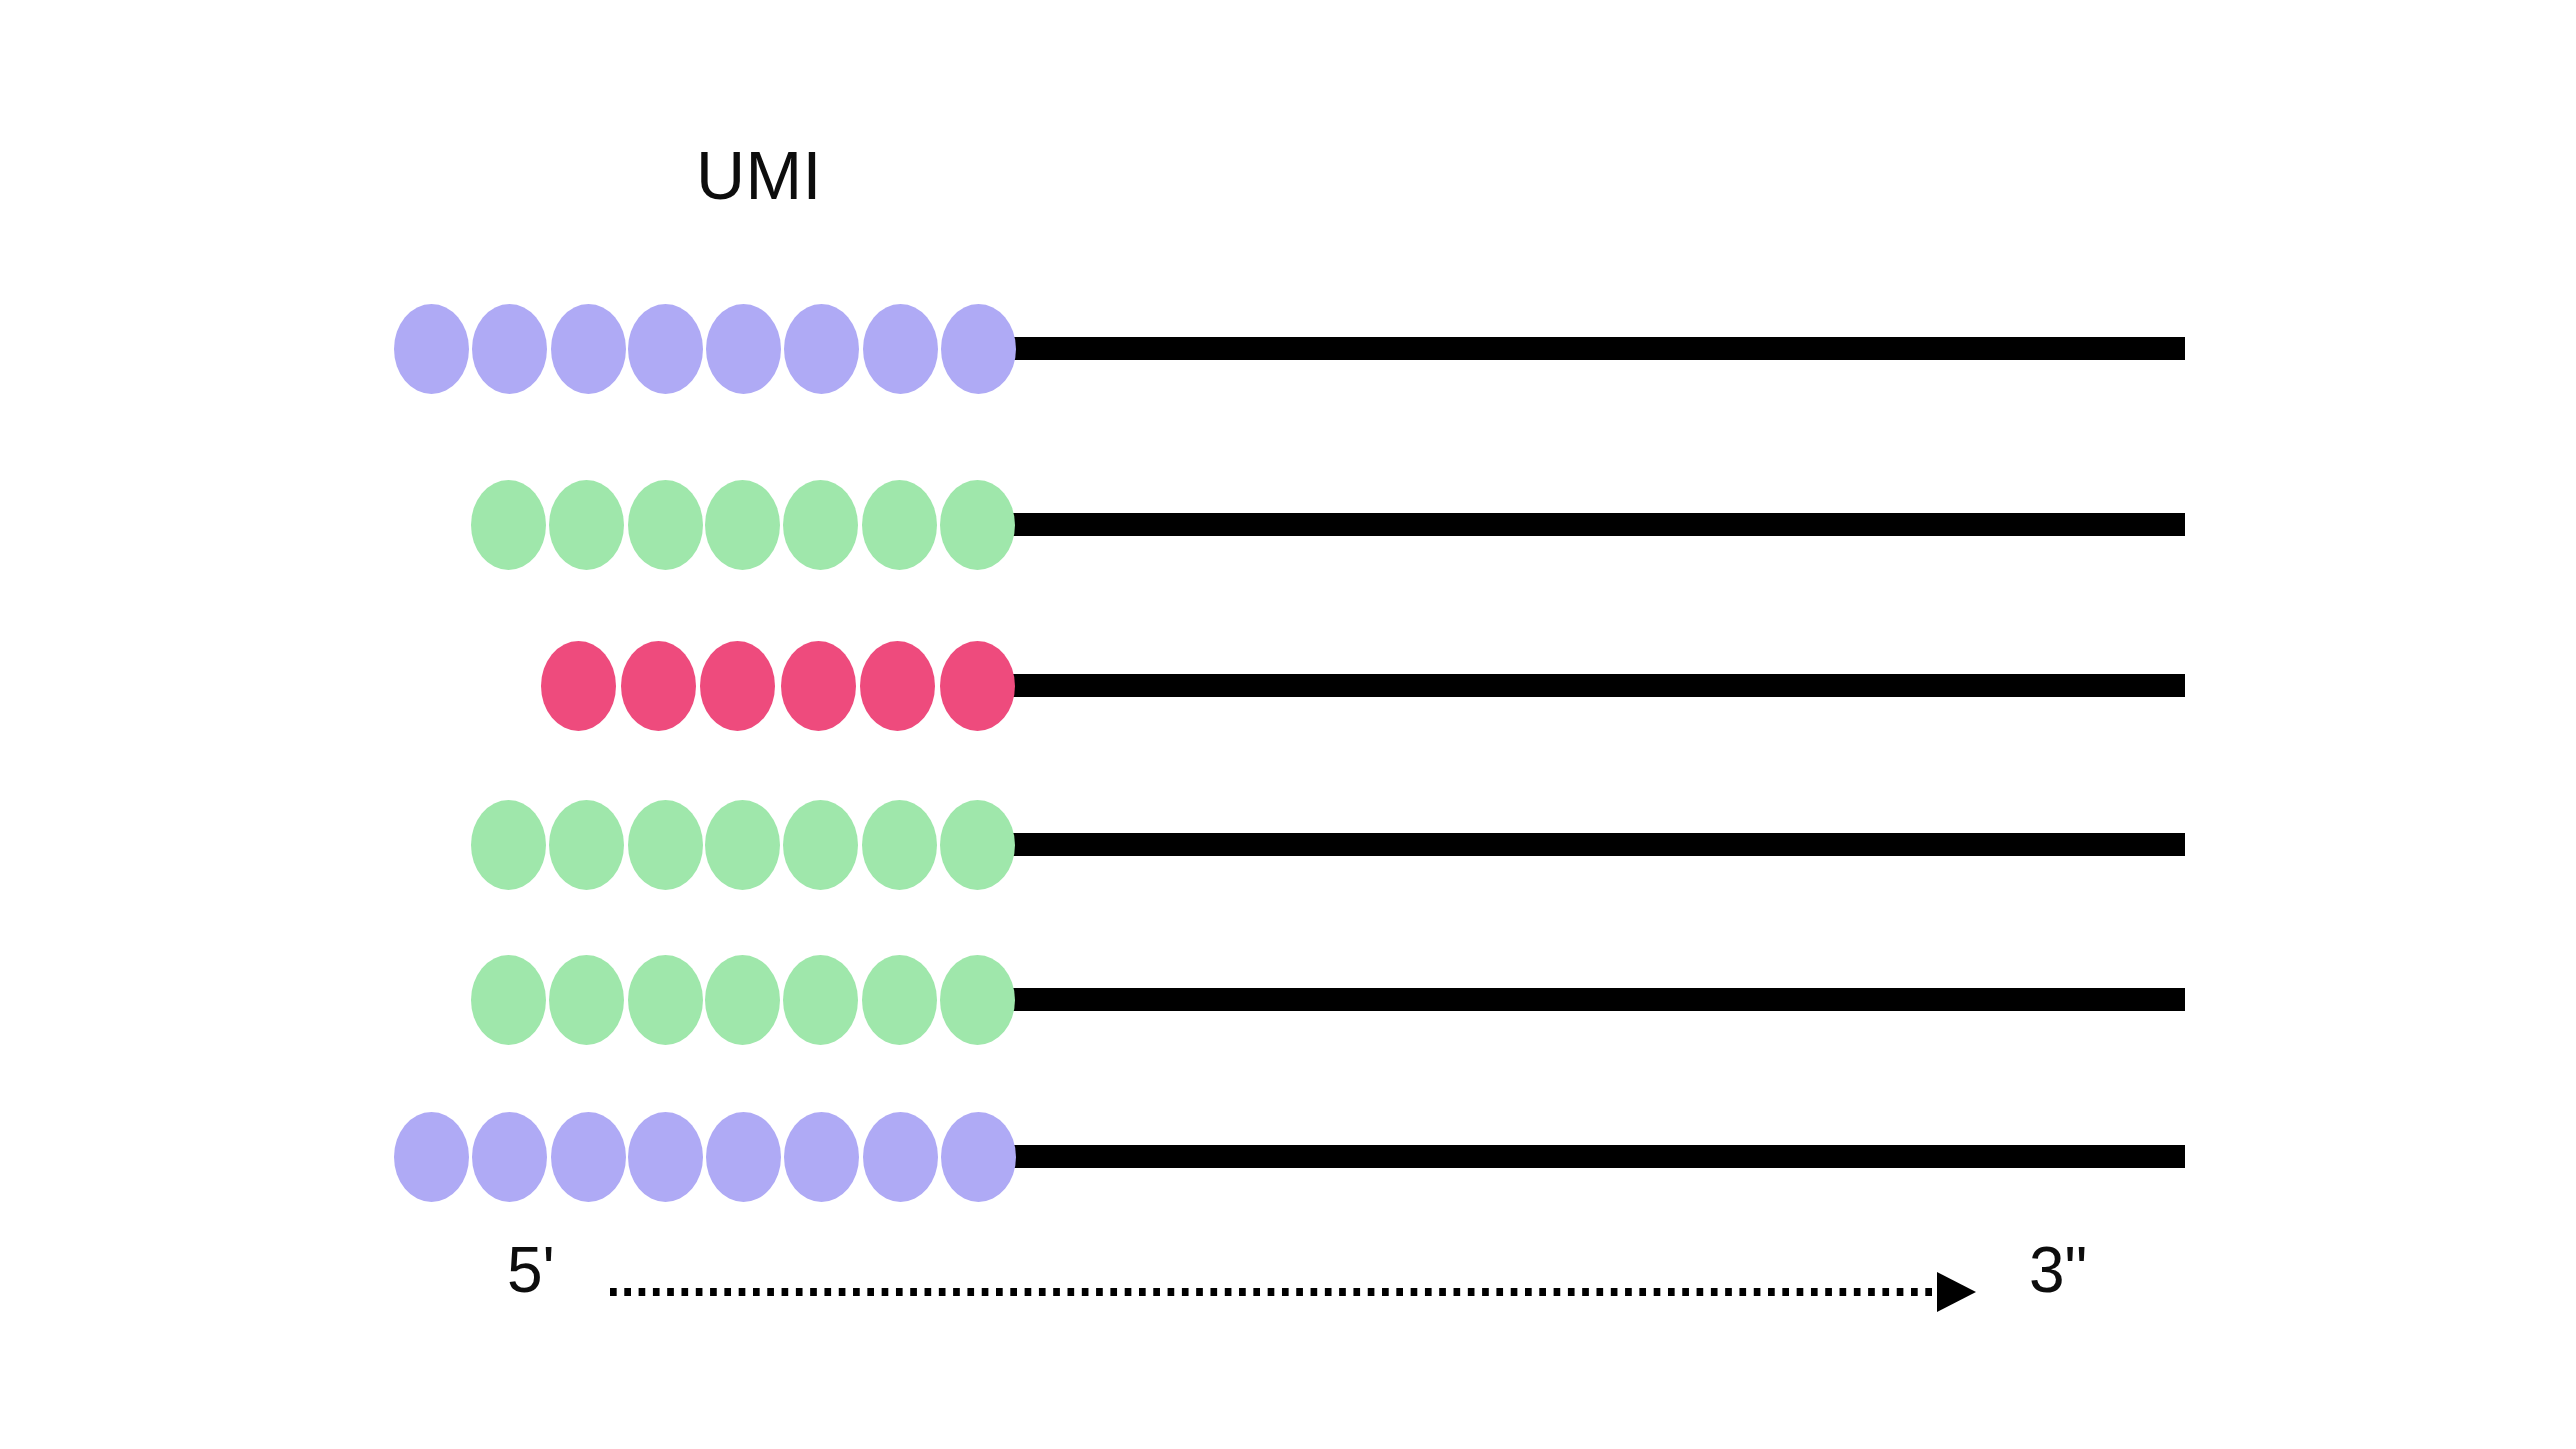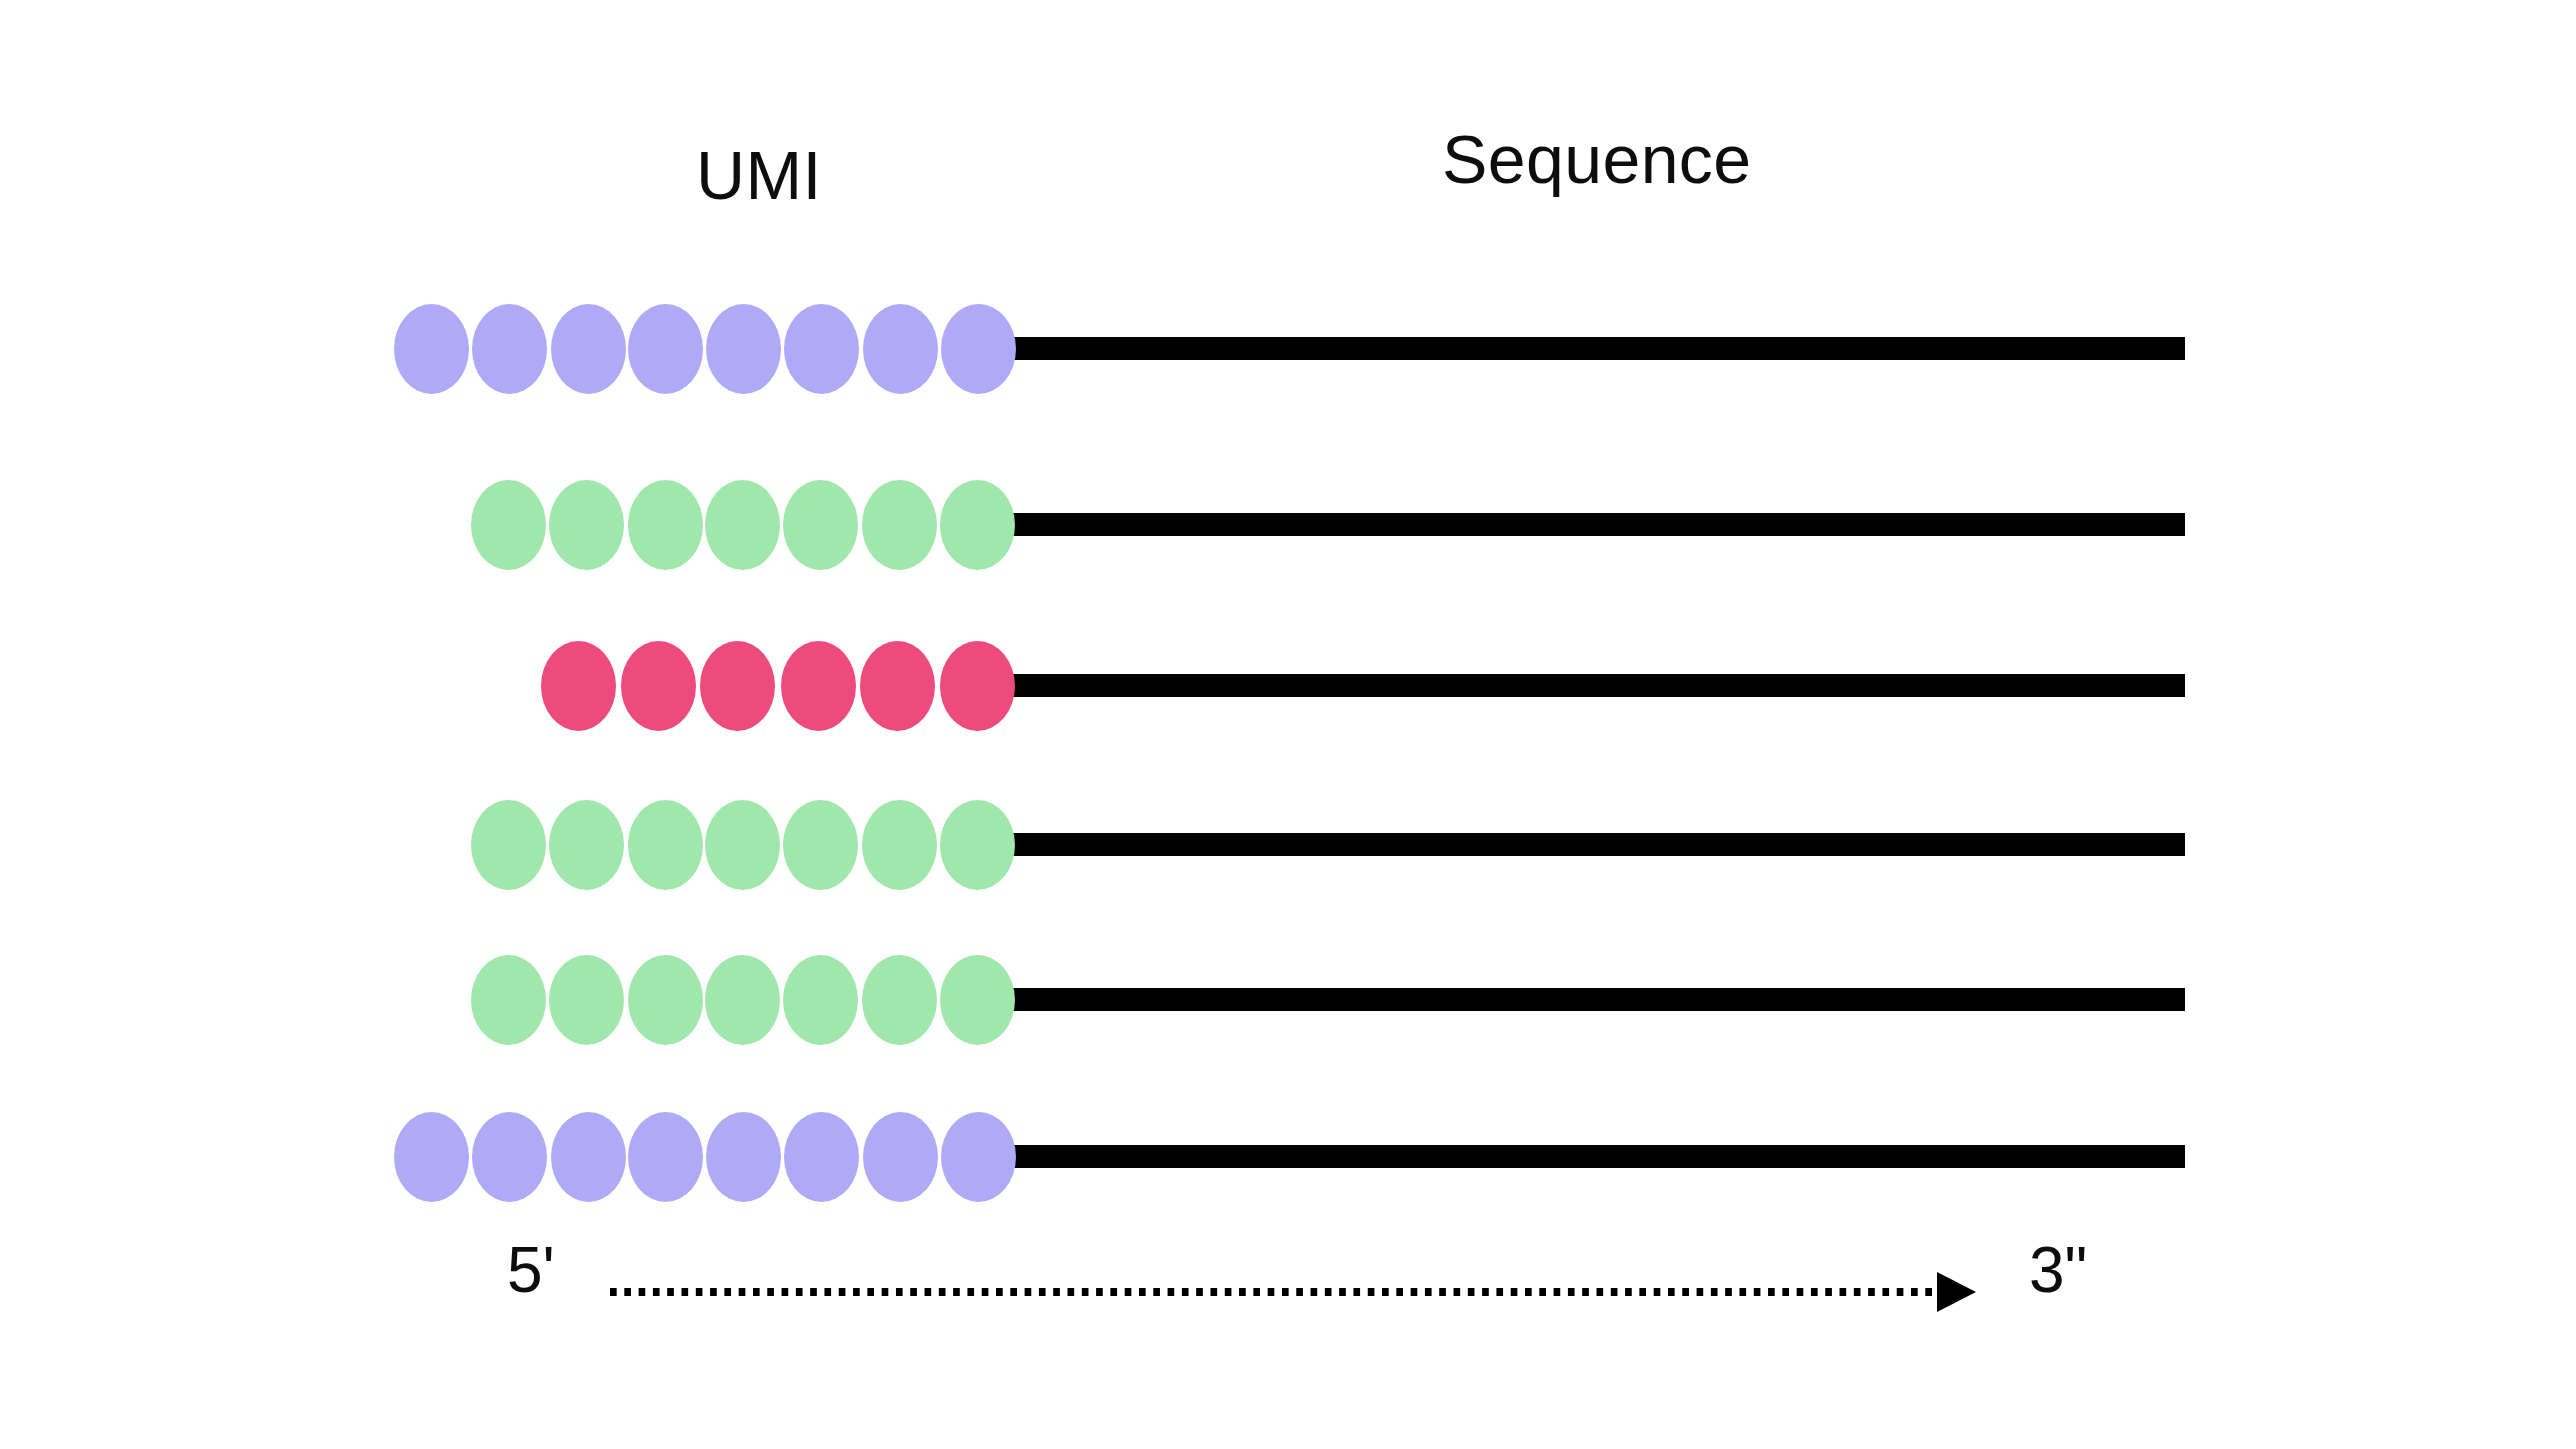--- a/index.html
+++ b/index.html
@@ -96,21 +96,20 @@
     border-left: 39px solid #000000;
   }
 </style>
 </head>
 <body>
 
 <div id="stage">
 
   <div class="col-header" id="header-umi">UMI</div>
 
-  <div class="col-header" id="header-sequence">Sequence</div>
 
   <div id="reads-container">
       <div class="row" style="left: 0px; top: 295px; width: 2185px;">
         <div class="seq-line" style="left: 1013px; width: 1172px; background: rgb(0, 0, 0);"></div>
         <div class="umi-beads" style="left: 394px; width: 622px;">
           <div class="bead" style="left: 0px; background: rgb(175, 170, 245);"></div>
           <div class="bead" style="left: 78px; background: rgb(175, 170, 245);"></div>
           <div class="bead" style="left: 157px; background: rgb(175, 170, 245);"></div>
           <div class="bead" style="left: 234px; background: rgb(175, 170, 245);"></div>
           <div class="bead" style="left: 312px; background: rgb(175, 170, 245);"></div>

